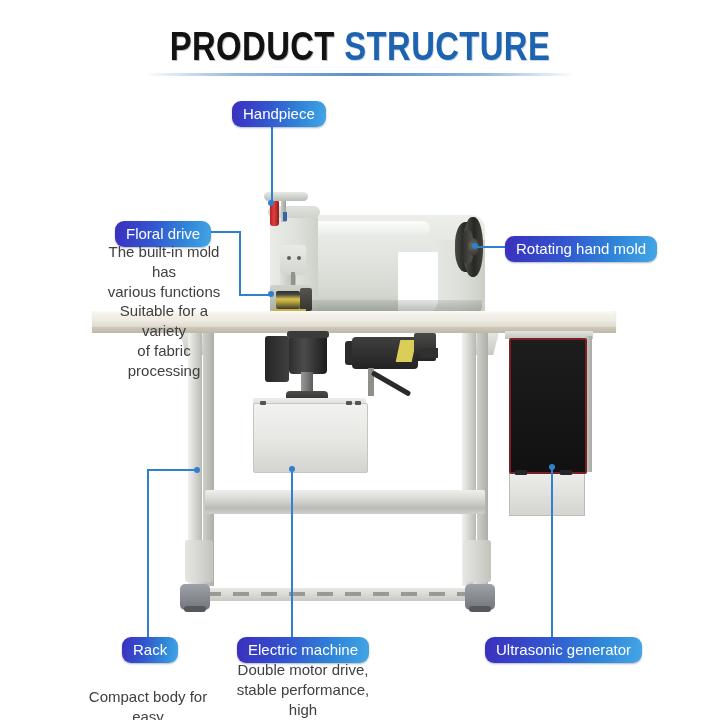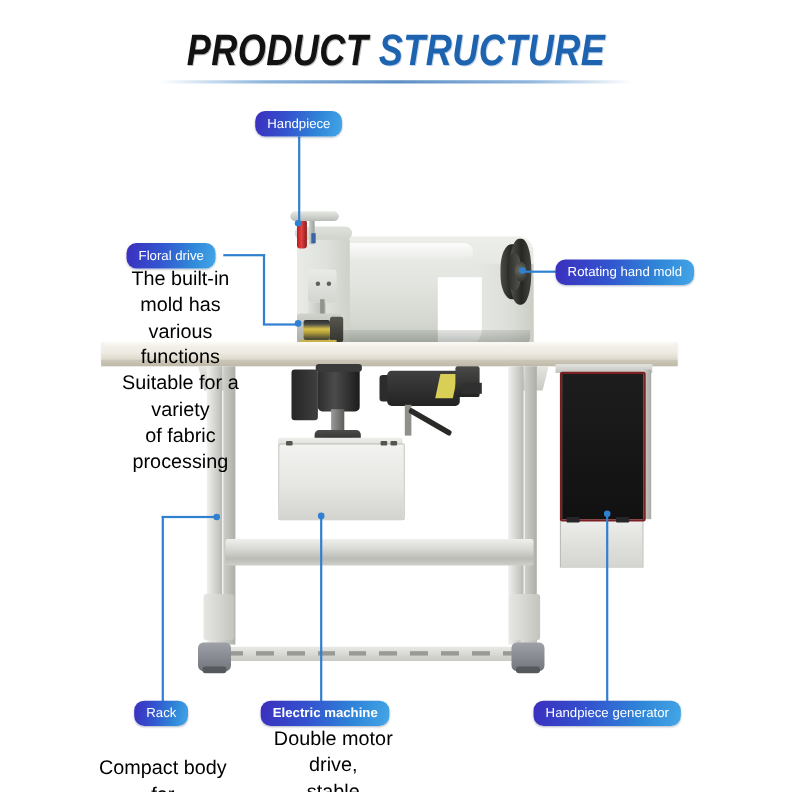--- a/index.html
+++ b/index.html
@@ -3,46 +3,46 @@
 <meta charset="utf-8">
 <style>
   html,body{margin:0;padding:0;}
   body{
     width:720px;height:720px;overflow:hidden;background:#ffffff;
     font-family:"Liberation Sans",sans-serif;position:relative;
   }
   #page{position:absolute;inset:0;width:720px;height:720px;}
 
   
-  .title-wrap{position:absolute;top:26px;left:0;width:720px;text-align:center;font-style:italic;}
+  .title-wrap{position:absolute;top:26px;left:0;width:720px;text-align:center;}
   .title{
     font-family:"Liberation Sans Narrow","Liberation Sans",sans-serif;
     font-size:40px;font-weight:bold;letter-spacing:.5px;
     transform:scaleX(.82);transform-origin:center;
     white-space:nowrap;line-height:1;
   }
   .title .t-black{color:#121212;text-shadow:1px 1px 0 #bdbdbd;}
   .title .t-blue{color:#1e63b0;text-shadow:1px 1px 0 #c3d5ea;}
   .title-rule{
     position:absolute;top:73px;left:145px;width:430px;height:3px;
     background:linear-gradient(to right,rgba(160,190,225,0) 0%,#8fb6dd 22%,#5e8fc4 50%,#8fb6dd 78%,rgba(160,190,225,0) 100%);
     border-radius:2px;
   }
 
   
   .badge{
     position:absolute;display:inline-block;white-space:nowrap;
-    color:#fff;font-size:12px;line-height:1;
+    color:#fff;font-size:15px;line-height:1;
     padding:5px 11px 6px;border-radius:9px;
     background:linear-gradient(100deg,#3b2fbe 0%,#3354cf 38%,#2f86d8 72%,#44a6e6 100%);
     box-shadow:0 1px 2px rgba(30,50,90,.35);
     z-index:6;
   }
   .cap{
-    position:absolute;color:#000000;font-size:18px;line-height:1.32;
+    position:absolute;color:#404040;font-size:15px;line-height:1.32;
     text-align:center;z-index:6;
   }
 
   
   .ln{position:absolute;background:#2f80d0;z-index:5;}
   .lnv{width:2px;}
   .lnh{height:2px;}
   .dot{
     position:absolute;width:6px;height:6px;border-radius:50%;
     background:#2f80d0;z-index:7;
@@ -439,25 +439,25 @@
   <div class="dot" style="left:472px;top:243px;"></div>
 
   <div class="badge" style="left:122px;top:637px;">Rack</div>
   <div class="dot" style="left:194px;top:467px;"></div>
   <div class="ln lnh" style="left:147px;top:469px;width:50px;"></div>
   <div class="ln lnv" style="left:147px;top:469px;height:170px;"></div>
   <div class="cap" style="left:88px;top:687px;width:120px;white-space:pre-line;">Compact body for
 easy maintenance
 Simple operation</div>
 
-  <div class="badge" style="left:237px;top:637px;font-weight:bold;">Electric machine</div>
+  <div class="badge" style="left:237px;top:637px;">Electric machine</div>
   <div class="dot" style="left:289px;top:466px;"></div>
   <div class="ln lnv" style="left:291px;top:469px;height:170px;"></div>
   <div class="cap" style="left:228px;top:660px;width:150px;white-space:pre-line;">Double motor drive,
 stable performance, high
 efficiency, large power and
 stable, long service time</div>
 
-  <div class="badge" style="left:485px;top:637px;">Handpiece generator</div>
+  <div class="badge" style="left:485px;top:637px;">Ultrasonic generator</div>
   <div class="dot" style="left:549px;top:464px;"></div>
   <div class="ln lnv" style="left:551px;top:467px;height:172px;"></div>
 
 </div>
 
 </body></html>

